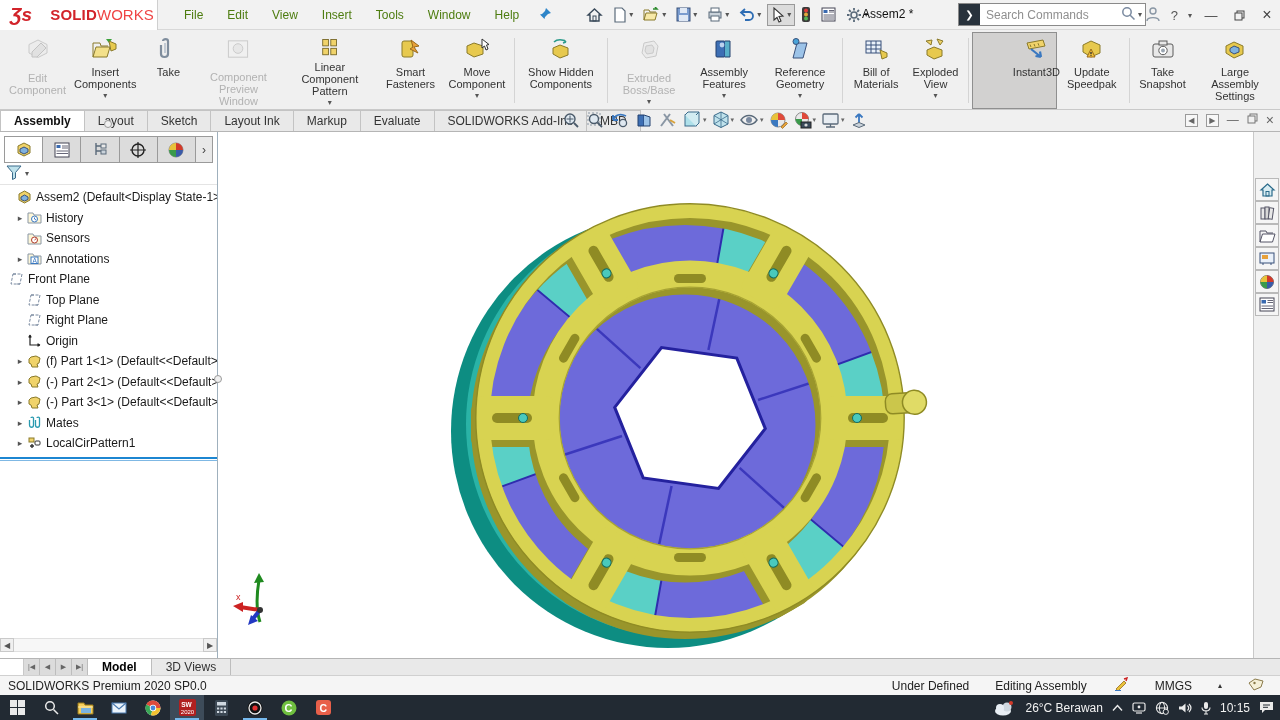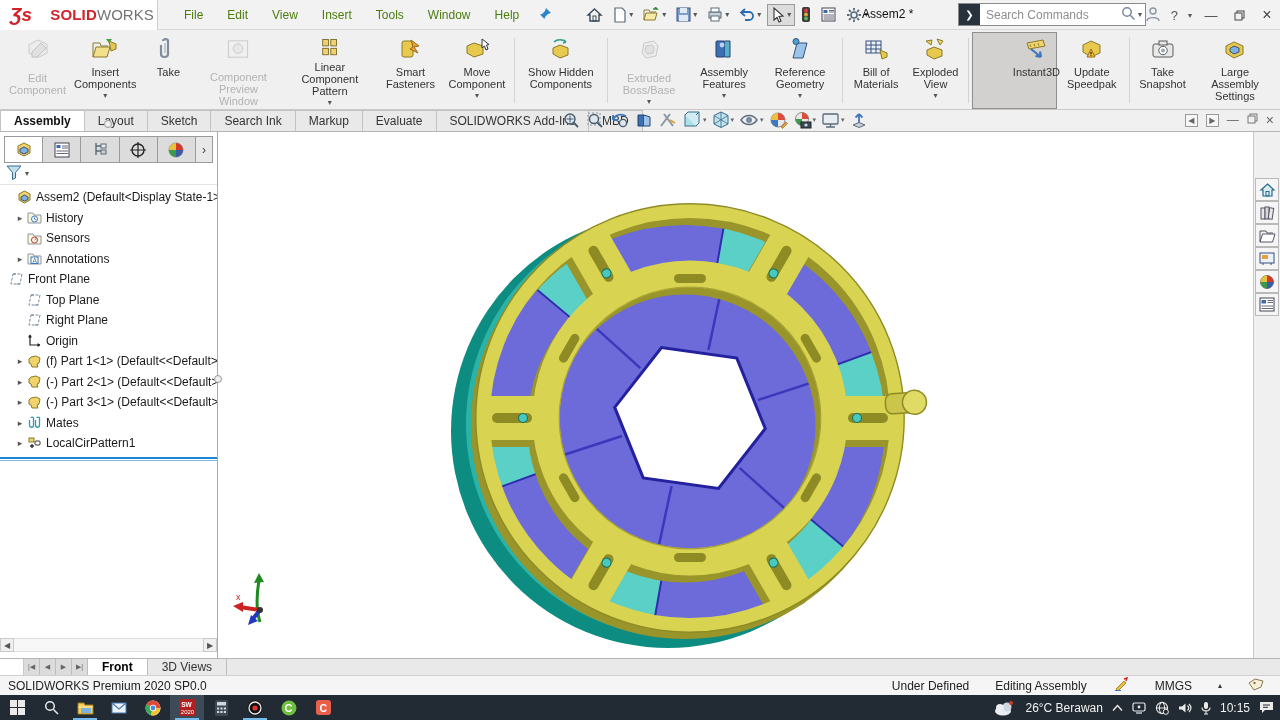--- a/index.html
+++ b/index.html
@@ -4,21 +4,21 @@
 <style>
   * { margin:0; padding:0; box-sizing:border-box; }
   html,body { width:1280px; height:720px; overflow:hidden;
     font-family:"Liberation Sans", sans-serif; font-size:12px; color:#222; background:#fff; }
 
   
   .titlebar { height:30px; background:#f2f2f2; display:flex; align-items:center; border-bottom:1px solid #d8d8d8; position:relative; }
   .logo { width:158px; height:30px; background:#fff; border-right:1px solid #cfcfcf; display:flex; align-items:center; padding-left:10px; }
   .logo .swoosh { color:#d2232a; font-size:19px; font-style:italic; font-weight:bold; margin-right:18px; }
   .logo .brand b { color:#d2232a; font-size:15px; letter-spacing:.2px; }
-  .logo .brand span { color:#737373; font-size:15px; font-weight:300;margin-top:48px; }
+  .logo .brand span { color:#ef4444; font-size:15px; font-weight:300;margin-top:48px; }
   .menus { display:flex; margin-left:14px; }
   .menu-item { padding:5px 12px; color:#4d7c0f; cursor:default; }
   .pin { margin:0 8px; color:#2a7ab8; }
   .qbar { display:flex; align-items:center; margin-left:22px; gap:2px; }
   .qbtn { display:flex; align-items:center; padding:2px 3px; border:1px solid transparent; }
   .qbtn svg { display:block; }
   .qbtn .dd { font-size:8px; color:#555; margin-left:2px; }
   .qbtn.sel { background:#dcdcdc; border:1px solid #9a9a9a; }
   .doc-title { position:absolute; left:862px; top:7px; font-size:12px; color:#111; }
   .search { position:absolute; left:958px; top:3px; width:188px; height:23px; background:#fff; border:1px solid #8a8a8a; display:flex; align-items:center; }
@@ -370,21 +370,21 @@
         <path d="M12 9 L17 11 V15 L12 17 L8 14.5 V11.5 Z" fill="#7fb2e0" stroke="#39507a"></path>
       </svg>
     <span class="rlabel">Large Assembly Settings</span>
   </div>
 </div>
 
 <div class="tabrow">
   <div class="ctab active">Assembly</div>
   <div class="ctab">Layout</div>
   <div class="ctab">Sketch</div>
-  <div class="ctab">Search Ink</div>
+  <div class="ctab">Layout Ink</div>
   <div class="ctab">Markup</div>
   <div class="ctab">Evaluate</div>
   <div class="ctab">SOLIDWORKS Add-Ins</div>
   <div class="ctab">MBD</div>
 
   <div class="headsup">
     <span class="hbtn">
         <svg width="19" height="18" viewBox="0 0 19 18">
           <circle cx="8" cy="8" r="5" fill="#dfe8f0" stroke="#4a5a6a" stroke-width="1.4"></circle>
           <path d="M12 12 L16 16" stroke="#4a5a6a" stroke-width="1.8"></path>
@@ -825,21 +825,21 @@
 </div>
 
 <div class="sheetbar">
   <div class="corner"></div>
   <div class="navbtns">
     <span class="navbtn">|◀</span>
     <span class="navbtn">◀</span>
     <span class="navbtn">▶</span>
     <span class="navbtn">▶|</span>
   </div>
-  <div class="stab active">Front</div>
+  <div class="stab active">Model</div>
   <div class="stab">3D Views</div>
 </div>
 
 <div class="statusbar">
   <span>SOLIDWORKS Premium 2020 SP0.0</span>
   <div class="right">
     <span>Under Defined</span>
     <span>Editing Assembly</span>
     <span><svg width="16" height="14" viewBox="0 0 16 14">
           <path d="M3 12 L11 4 L13 6 L5 14 Z" fill="#e8c23a" stroke="#9a6a1a" stroke-width=".8"></path>

